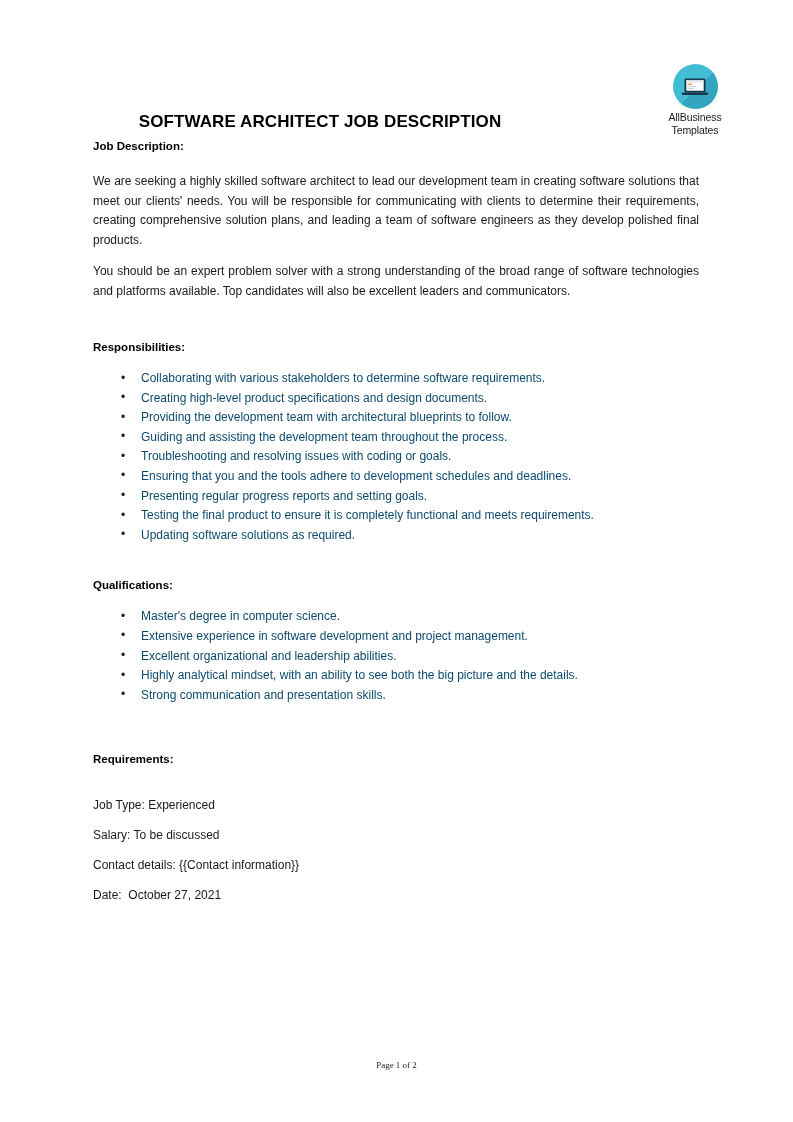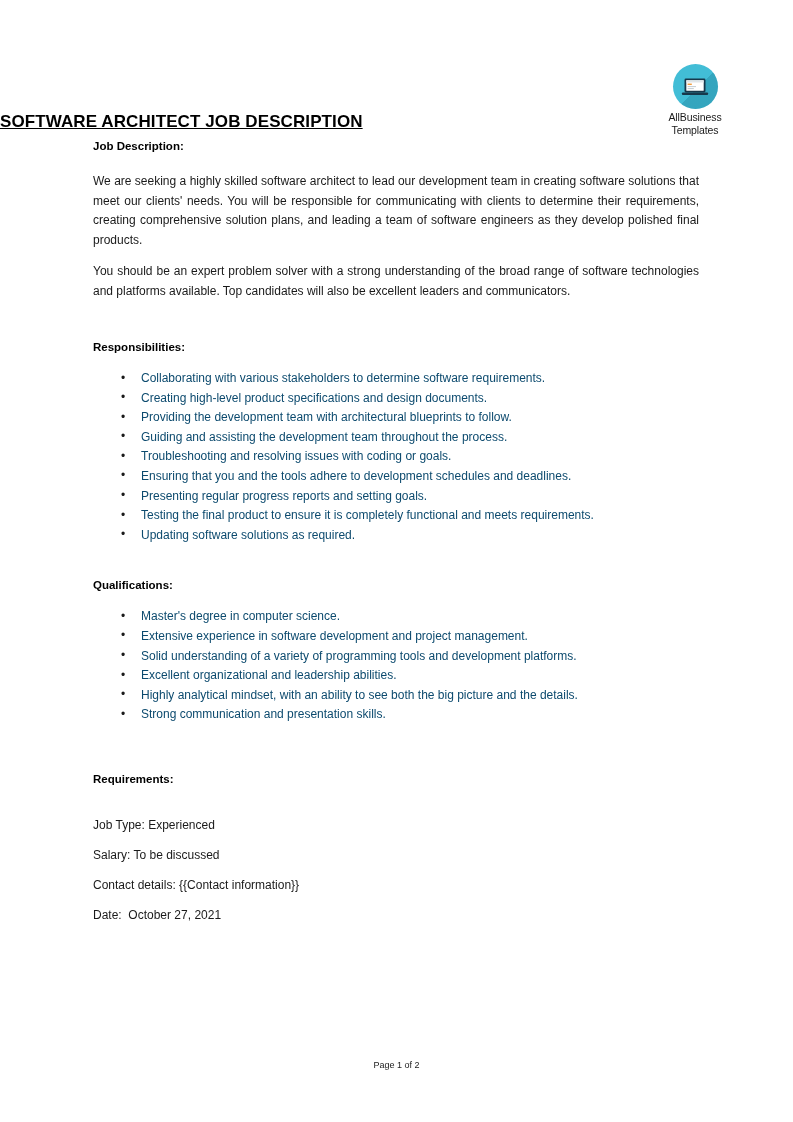--- a/index.html
+++ b/index.html
@@ -66,27 +66,26 @@
     color: #1a1a1a;
     letter-spacing: -0.1px;
   }
 
   
   .doc-title {
     position: absolute;
     top: 112px;
     left: 0;
     width: 640px;
-    text-align: left;
+    text-align: center;
     font-family: "Liberation Sans", sans-serif;
     font-size: 17px;
     font-weight: bold;
     letter-spacing: 0.1px;
     color: #000000;
-    text-decoration: underline;
   }
 
   
   .content {
     position: absolute;
     left: 93px;
     top: 140px;
     width: 606px;
   }
 
@@ -146,21 +145,21 @@
 
   
   .footer {
     position: absolute;
     left: 0;
     top: 1060px;
     width: 793px;
     text-align: center;
     font-size: 9px;
     color: #222222;
-    font-family: Liberation Sans, sans-serif;
+    font-family: Liberation Serif, serif;
   }
 </style>
 </head>
 <body>
 
 <div class="page">
 
   <div class="logo-block">
     <div class="logo-circle">
       <div class="shadow"></div>
@@ -214,21 +213,20 @@
 
     <div class="spacer-34"></div>
 
     <div class="section-heading">Qualifications:</div>
 
     <div class="spacer-16"></div>
 
     <ul class="bullets">
       <li>Master's degree in computer science.</li>
       <li>Extensive experience in software development and project management.</li>
-      <li>Solid understanding of a variety of programming tools and development platforms.</li>
       <li>Excellent organizational and leadership abilities.</li>
       <li>Highly analytical mindset, with an ability to see both the big picture and the details.</li>
       <li>Strong communication and presentation skills.</li>
     </ul>
 
     <div class="spacer-40"></div>
     <div class="spacer-8"></div>
 
     <div class="section-heading">Requirements:</div>
 

